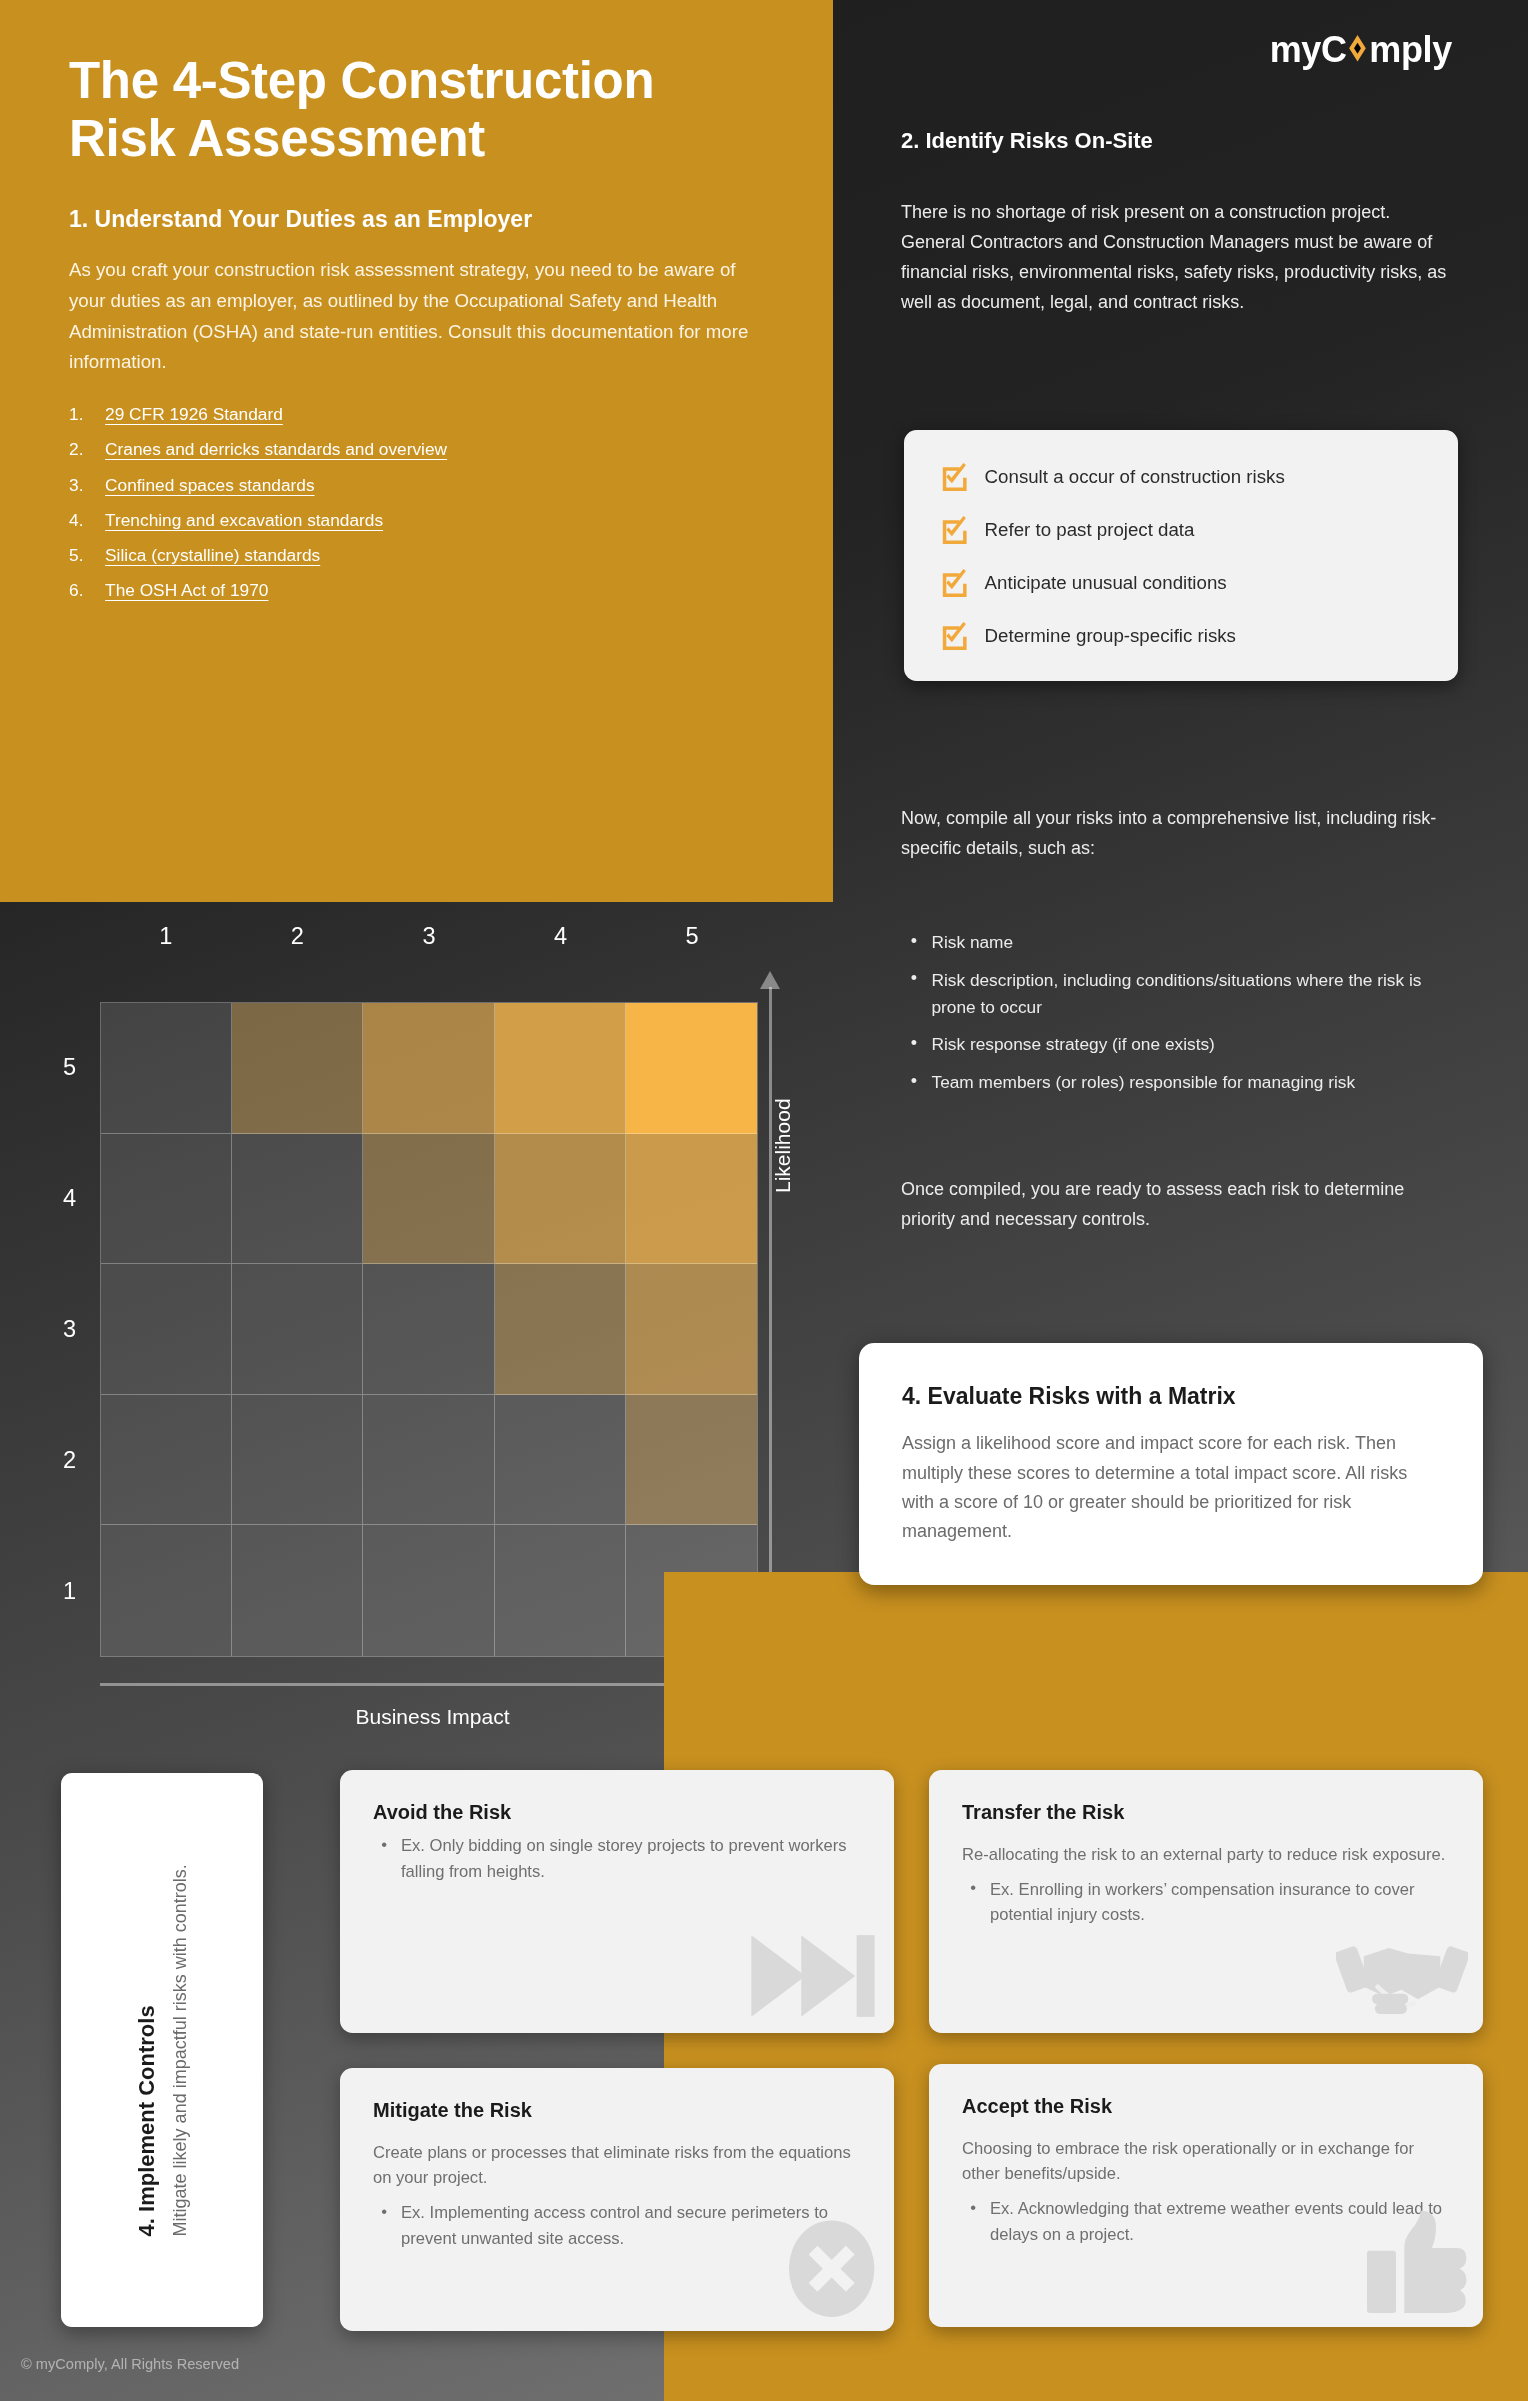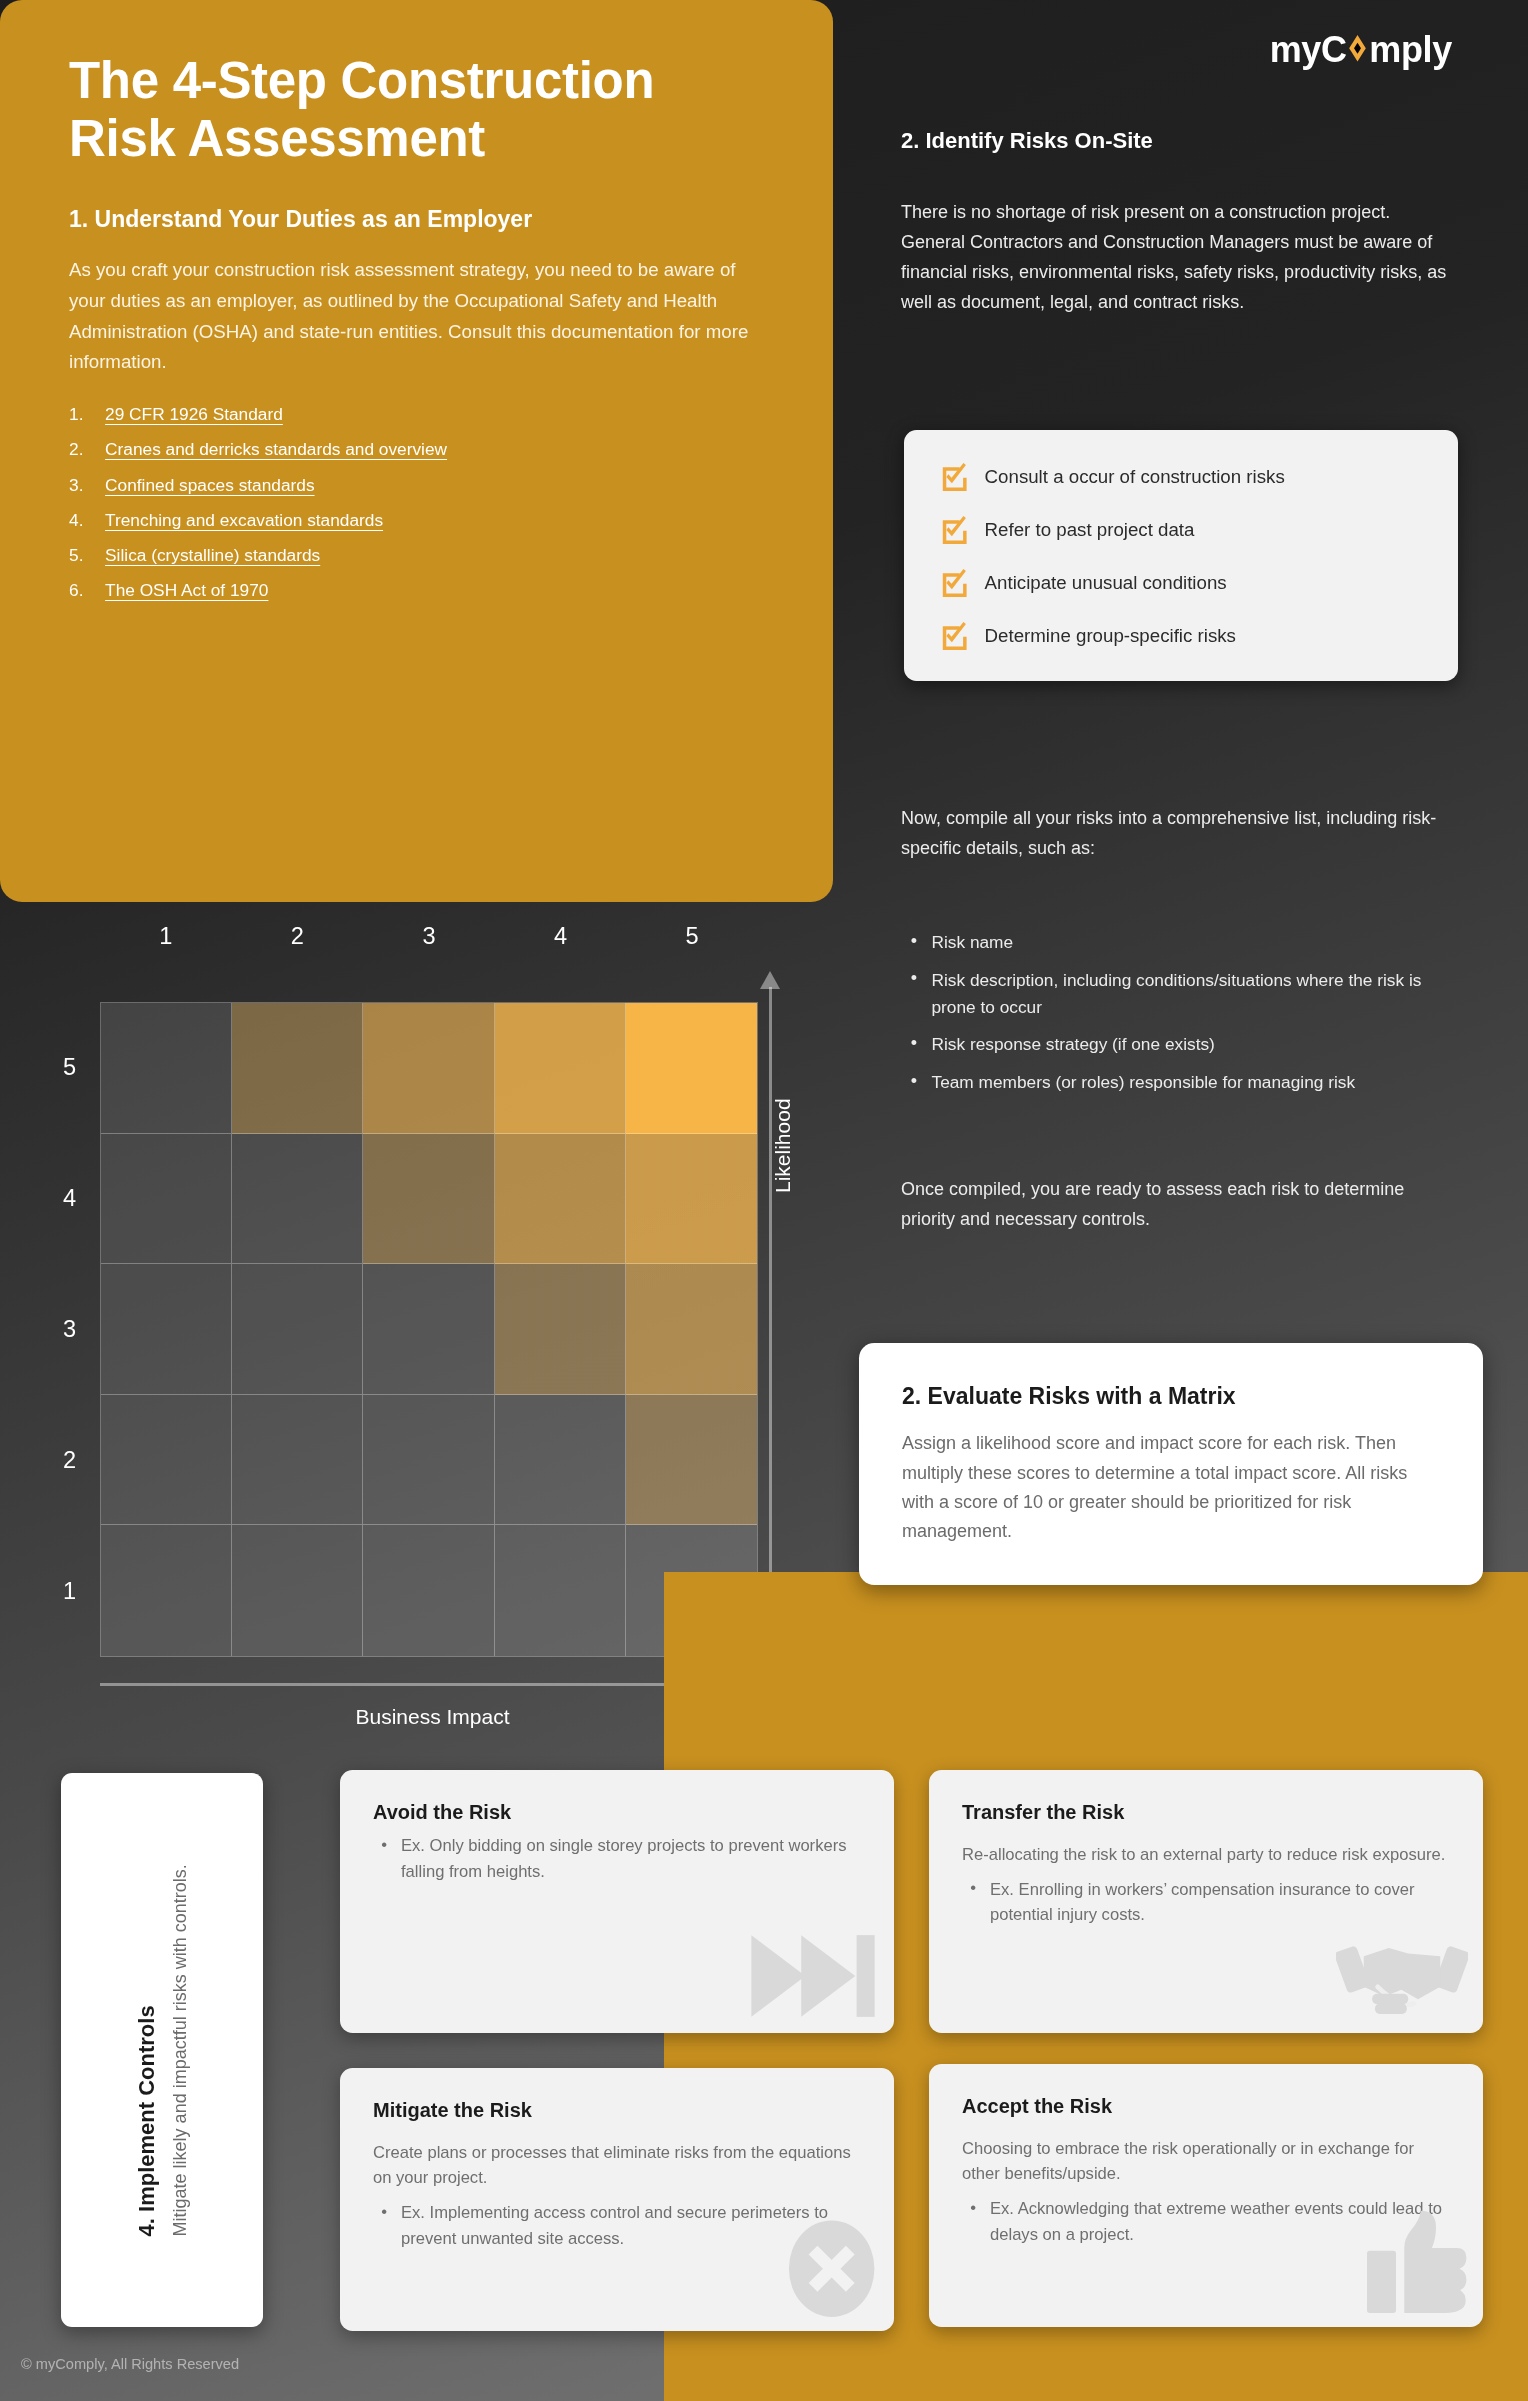--- a/index.html
+++ b/index.html
@@ -10,21 +10,20 @@
     background:linear-gradient(160deg,#1d1d1d 0%, #232323 28%, #4a4a4a 62%, #6d6d6d 88%, #7b7b7b 100%);
   }
 
   
   #stage { position:absolute; inset:0; }
 
   
   .hero-block {
     position:absolute; left:0; top:0; width:833px; height:902px;
     background:#c8901f;
-    border-radius:22px;
   }
   .hero-inner { position:absolute; left:69px; top:52px; right:76px; }
   .hero-title {
     font-size:51px; line-height:1.14; font-weight:700; color:#ffffff;
     letter-spacing:-0.3px; font-stretch:condensed;
   }
   .hero-sub {
     margin-top:35px; font-size:18.7px; line-height:1.62; color:#fdf4e4; font-weight:300;
   }
   .sec1-head {
@@ -305,21 +304,21 @@
     <div class="y-axis"></div>
     <div class="y-label">Likelihood</div>
     <div class="x-axis"></div>
     <div class="x-arrow"></div>
     <div class="x-label">Business Impact</div>
   </div>
 
   <div class="orange-bottom"></div>
 
   <div class="card3">
-    <h3>2. Evaluate Risks with a Matrix</h3>
+    <h3>4. Evaluate Risks with a Matrix</h3>
     <p>Assign a likelihood score and impact score for each risk. Then multiply these scores to determine a total impact score. All risks with a score of 10 or greater should be prioritized for risk management.</p>
   </div>
 
   <div class="v-card">
     <div class="v-inner">
       <div class="t">4. Implement Controls</div>
       <div class="s">Mitigate likely and impactful risks with controls.</div>
     </div>
   </div>
 

